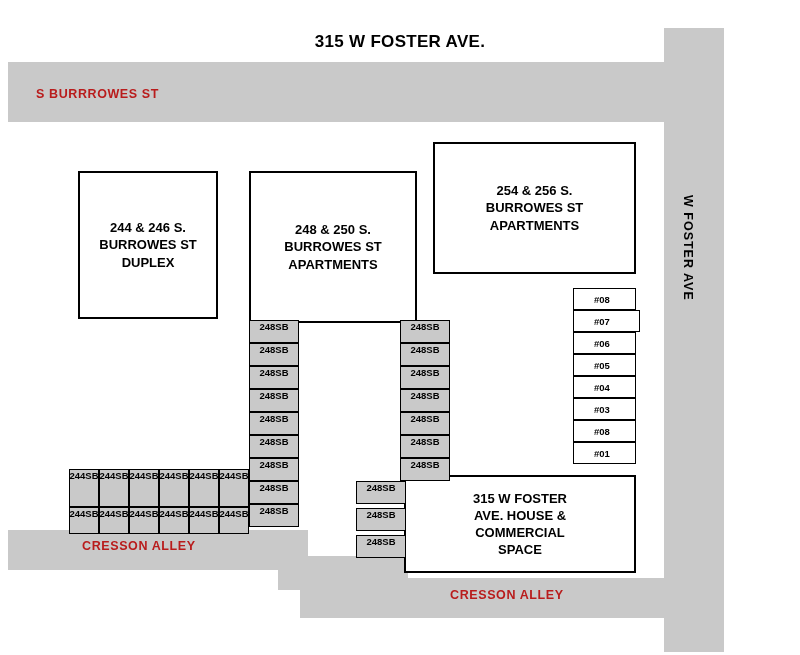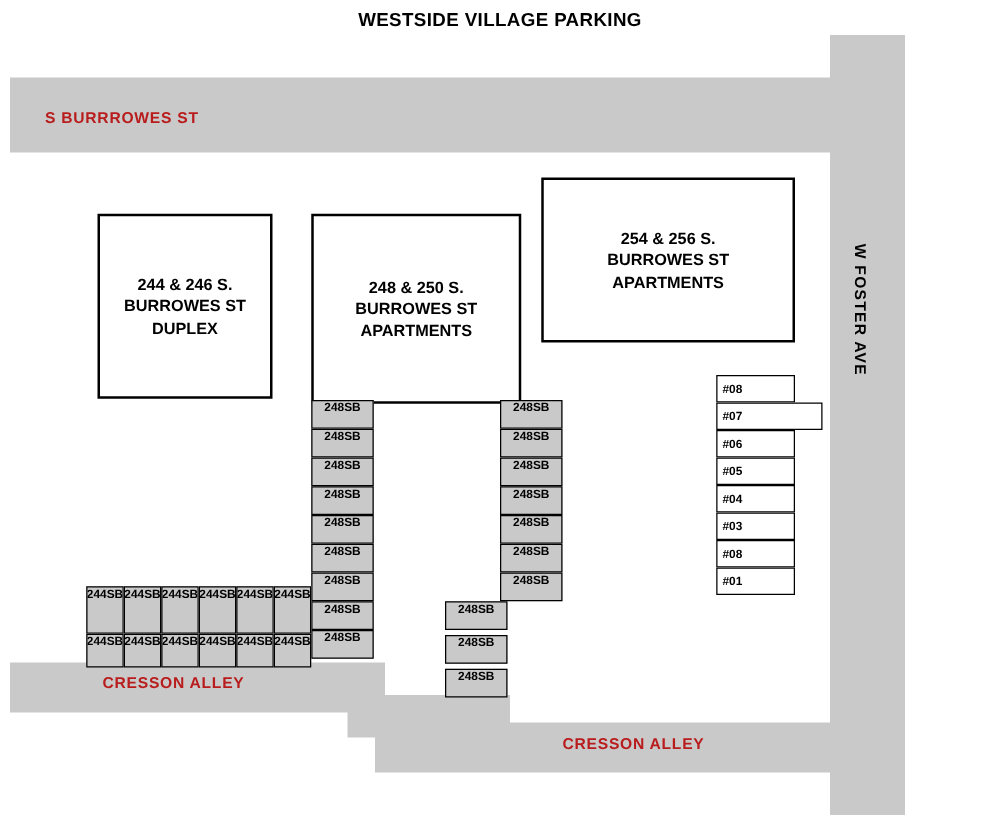--- a/index.html
+++ b/index.html
@@ -90,34 +90,33 @@
     overflow: hidden;
   }
   .stall-white {
     position: absolute;
     background: #ffffff;
     border: 1px solid #000000;
     box-sizing: border-box;
     display: flex;
     align-items: center;
     justify-content: flex-start;
-    padding-left: 4px;
+    padding-left: 20px;
     font-size: 9.5px;
     font-weight: bold;
     color: #000;
     overflow: hidden;
-    margin-top: 12px;
   }
 </style>
 </head>
 <body>
 
 <div id="page">
 
-  <div class="title" id="title-line1">WESTSIDE VILLAGE PARKING</div>
+  <div class="title" id="title-line2">315 W FOSTER AVE.</div>
 
   <div class="road" style="left:8px; top:62px; width:716px; height:60px;"></div>
 
   <div class="road" style="left:664px; top:28px; width:60px; height:624px;"></div>
 
   <div class="road" style="left:8px; top:530px; width:300px; height:40px;"></div>
 
   <div class="road" style="left:278px; top:556px; width:130px; height:34px;"></div>
 
   <div class="road" style="left:300px; top:578px; width:400px; height:40px;"></div>
@@ -144,25 +143,33 @@
   </div>
 
   <div class="building" style="left:433px; top:142px; width:203px; height:132px;">
     <span>
       <span>254 &amp; 256 S.</span>
       <span>BURROWES ST</span>
       <span>APARTMENTS</span>
     </span>
   </div>
 
+  <div class="building" style="left:404px; top:475px; width:232px; height:98px;">
+    <span>
+      <span>315 W FOSTER</span>
+      <span>AVE. HOUSE &amp;</span>
+      <span>COMMERCIAL</span>
+      <span>SPACE</span>
+    </span>
+  </div>
 
   <div class="stall-white" style="left:573px; top:288px; width:63px; height:22px;">
       <span>#08</span>
     </div>
-  <div class="stall-white" style="left:573px; top:310px; width:85px; height:22px;">
+  <div class="stall-white" style="left:573px; top:310px; width:67px; height:22px;">
       <span>#07</span>
     </div>
   <div class="stall-white" style="left:573px; top:332px; width:63px; height:22px;">
       <span>#06</span>
     </div>
   <div class="stall-white" style="left:573px; top:354px; width:63px; height:22px;">
       <span>#05</span>
     </div>
   <div class="stall-white" style="left:573px; top:376px; width:63px; height:22px;">
       <span>#04</span>

